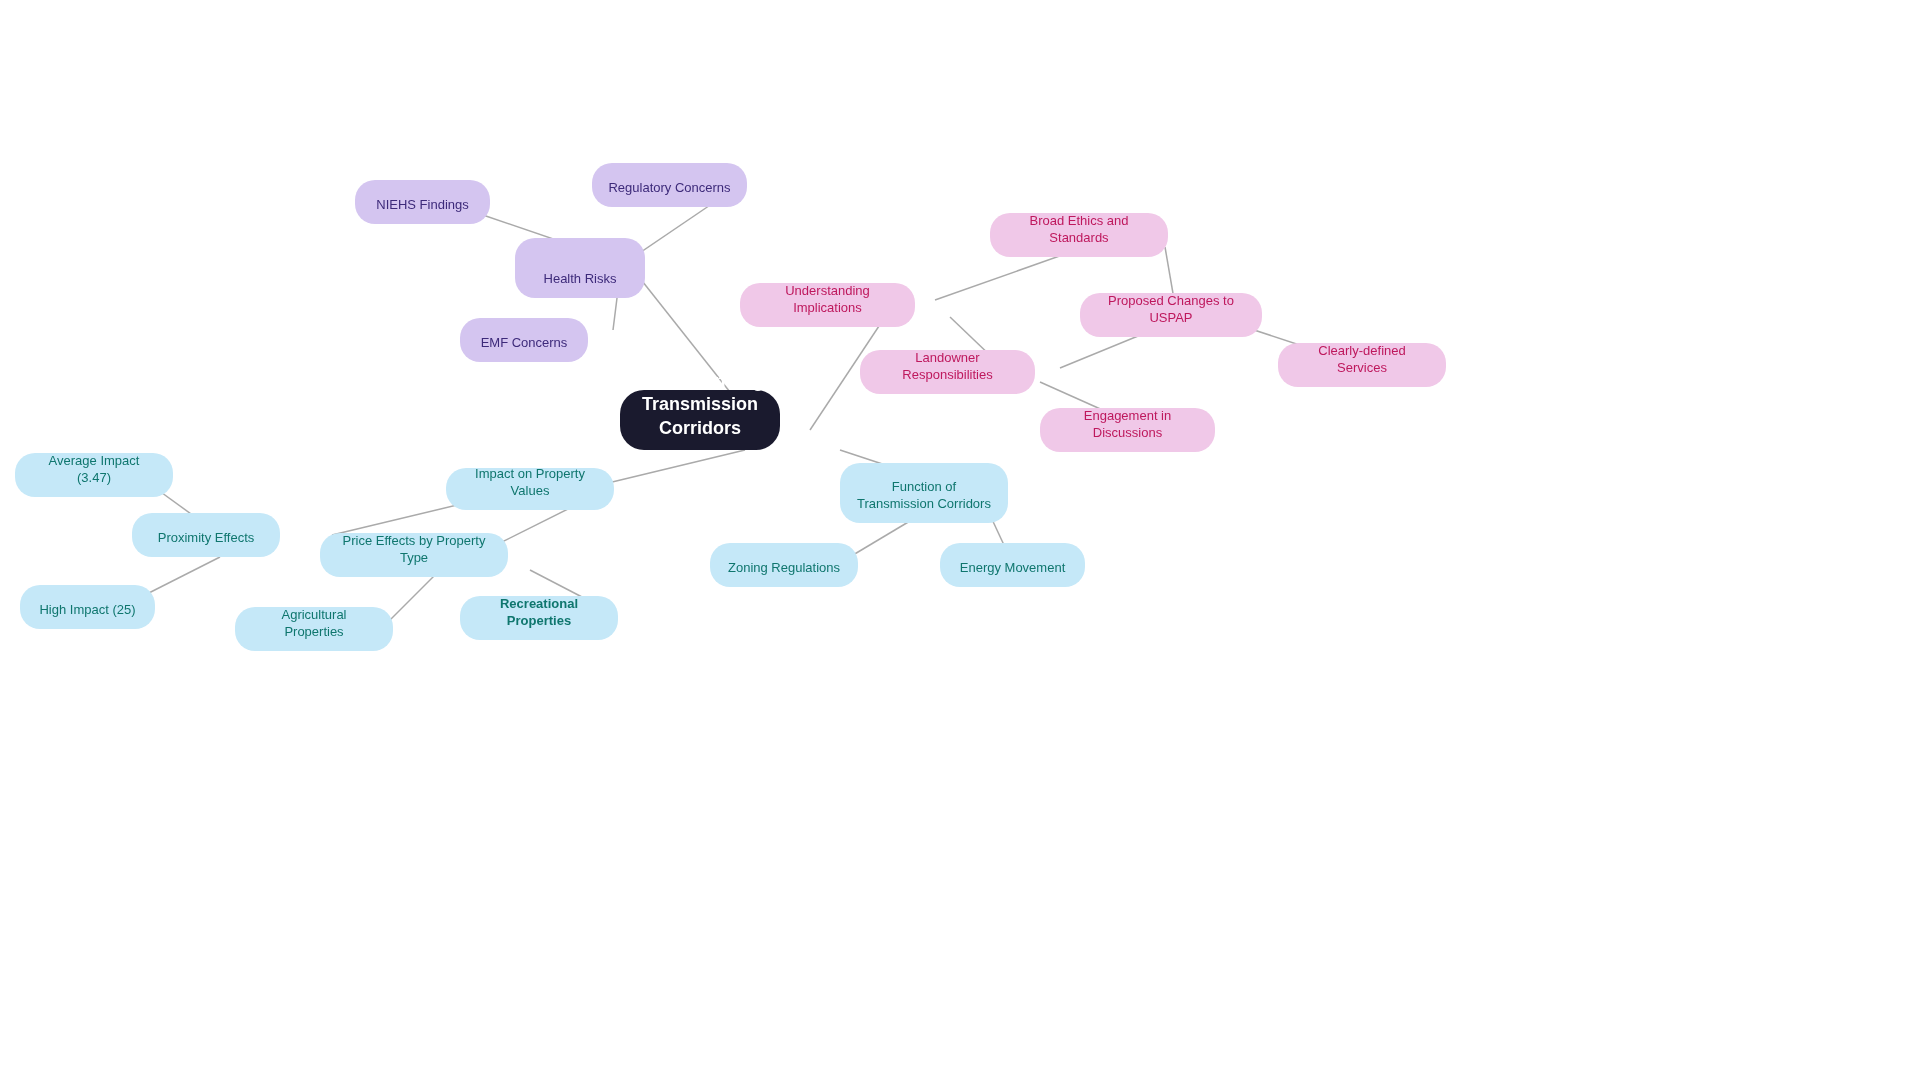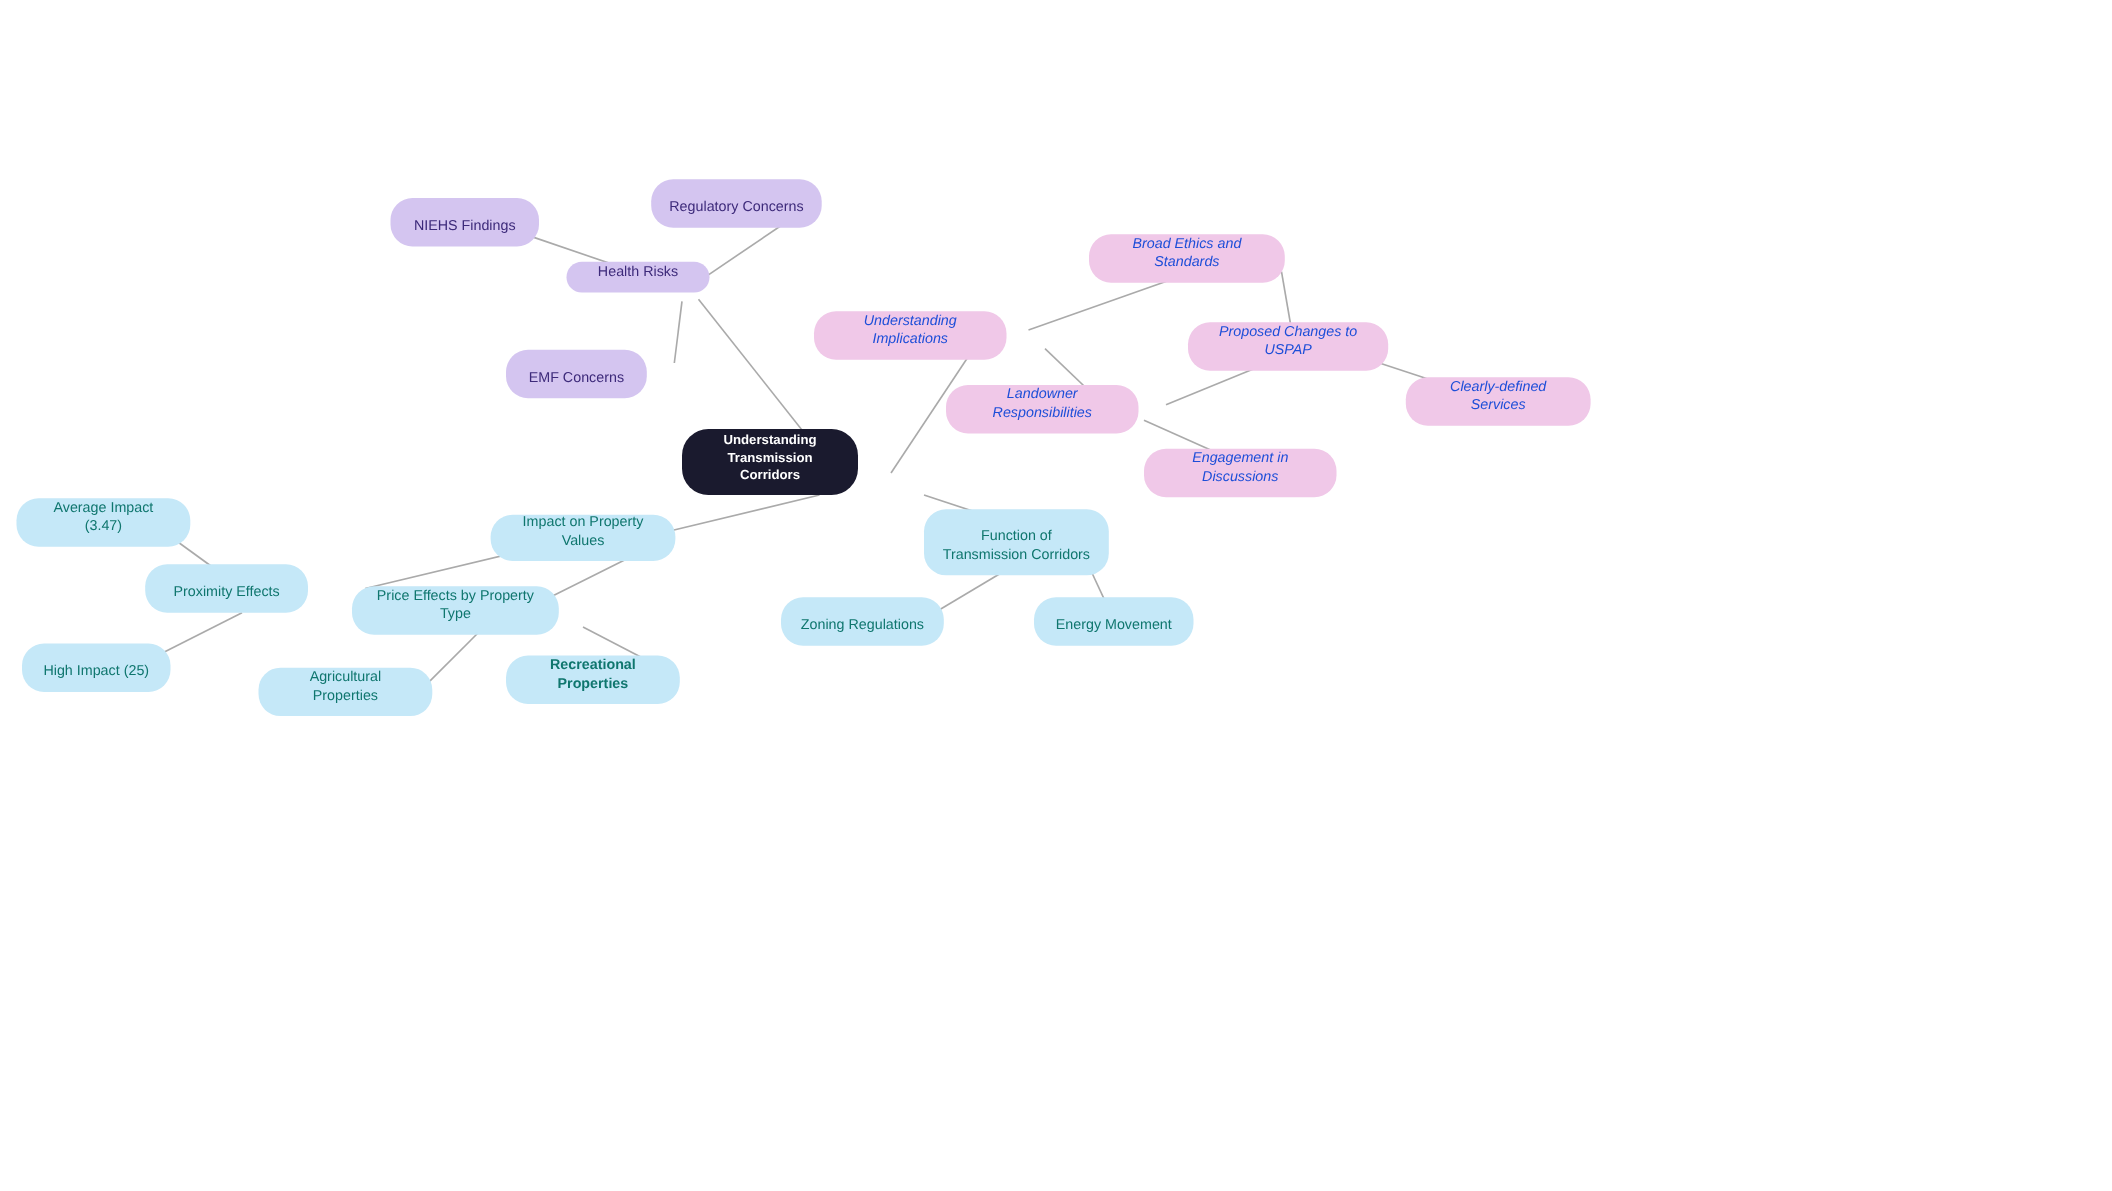--- a/index.html
+++ b/index.html
@@ -29,34 +29,33 @@
       font-size: 13px;
       line-height: 1.3;
       padding: 10px 16px;
       z-index: 1;
       cursor: default;
     }
     .node-center {
       background: #1a1a2e;
       color: #ffffff;
       font-weight: 600;
-      font-size: 12px;
+      font-size: 18px;
       border-radius: 24px;
       width: 160px;
       height: 60px;
     }
     .node-purple {
       background: #d4c5f0;
       color: #3d2a7a;
       border: none;
     }
     .node-pink {
       background: #f0c8e8;
-      color: #1d4ed8;
-      font-style: italic;
+      color: #be185d;
     }
     .node-blue {
       background: #c5e8f8;
       color: #0f766e;
     }
   </style>
 </head>
 <body>
 
 <svg id="connections">
@@ -102,21 +101,21 @@
   <line x1="1245" y1="327" x2="1330" y2="355" stroke="#aaaaaa" stroke-width="1.5"></line>
 
   <line x1="1165" y1="247" x2="1175" y2="305" stroke="#aaaaaa" stroke-width="1.5"></line>
 </svg>
 
 <div class="node node-center" style="left: 620px; top: 390px; width: 160px; height: 60px;">
   <span>Understanding Transmission
 Corridors</span>
 </div>
 
-<div class="node node-purple" style="left: 515px; top: 238px; width: 130px; height: 28px;">
+<div class="node node-purple" style="left: 515px; top: 238px; width: 130px; height: 60px;">
   <span>Health Risks</span>
 </div>
 <div class="node node-purple" style="left: 592px; top: 163px; width: 155px; height: 44px;">
   <span>Regulatory Concerns</span>
 </div>
 <div class="node node-purple" style="left: 355px; top: 180px; width: 135px; height: 44px;">
   <span>NIEHS Findings</span>
 </div>
 <div class="node node-purple" style="left: 460px; top: 318px; width: 128px; height: 44px;">
   <span>EMF Concerns</span>

